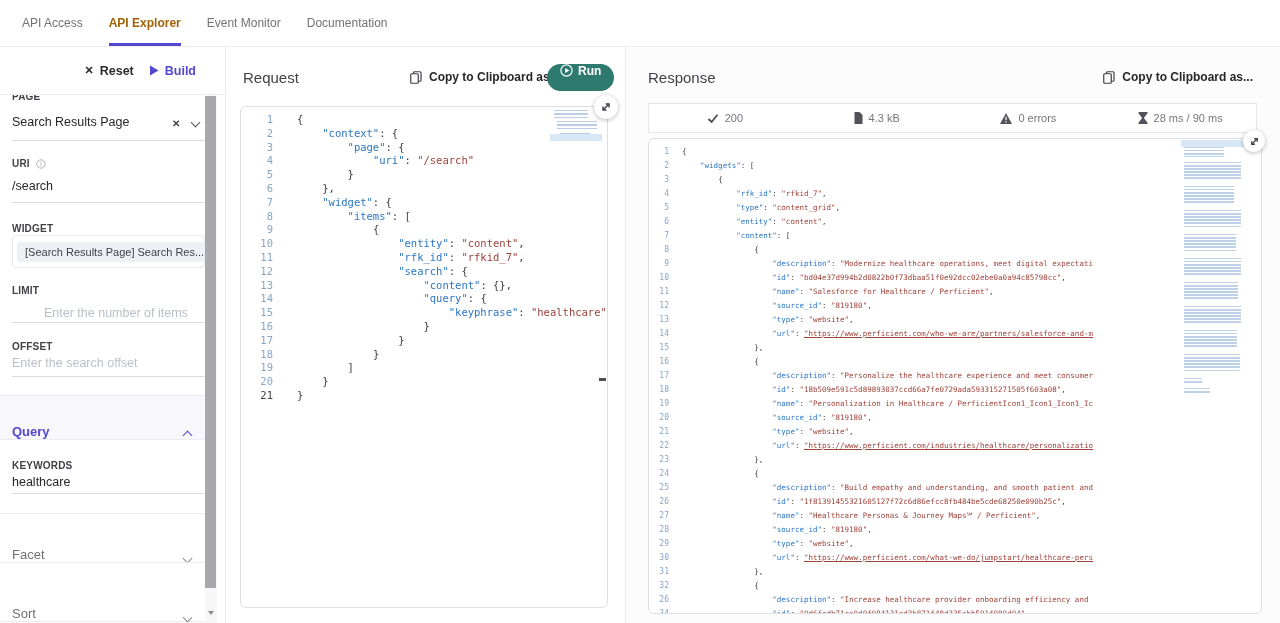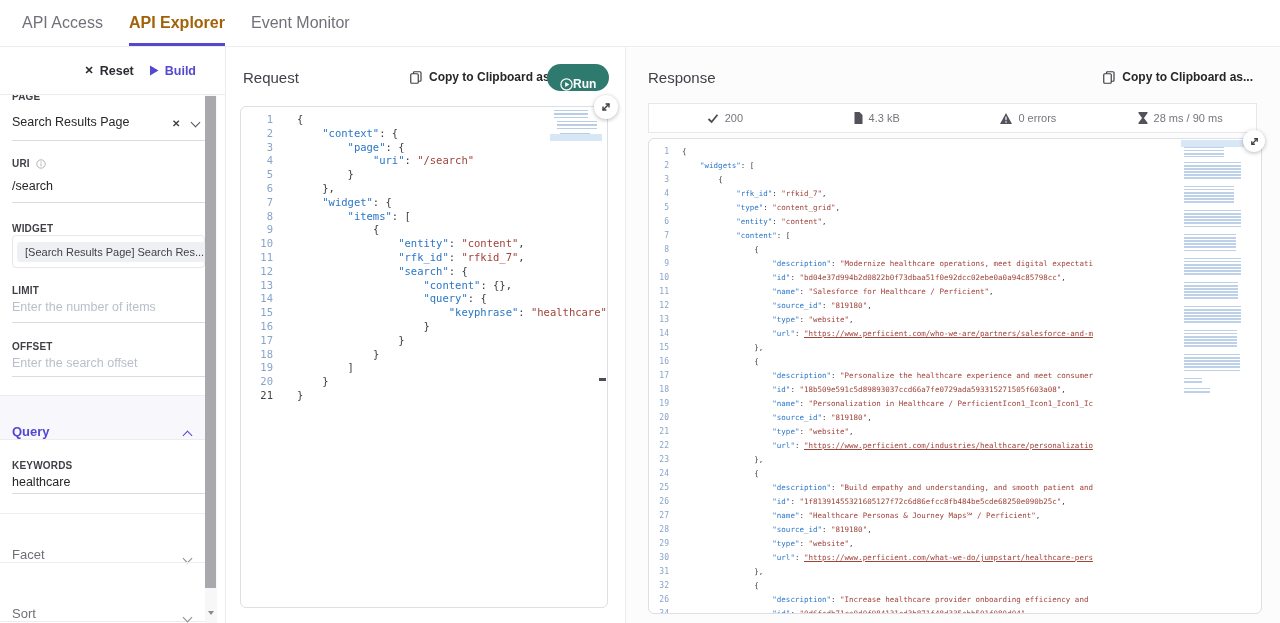--- a/index.html
+++ b/index.html
@@ -3,21 +3,21 @@
 <meta charset="utf-8">
 <style>
   *{box-sizing:border-box;margin:0;padding:0}
   html,body{background:#fff}
   .app{position:relative;width:1280px;height:623px;background:#fff;overflow:hidden;
        font-family:"Liberation Sans",sans-serif;color:#27272a}
 
   
   .topnav{position:absolute;left:0;top:0;width:1280px;height:47px;background:#fff;
           border-bottom:1px solid #ececec;display:flex;align-items:stretch;padding-left:22px;gap:26px}
-  .tab{display:flex;align-items:center;font-size:16px;color:#71717a;position:relative;cursor:pointer}
+  .tab{display:flex;align-items:center;font-size:12px;color:#71717a;position:relative;cursor:pointer}
   .tab.active{color:#a16207;font-weight:700}
   .tab.active::after{content:"";position:absolute;left:0;right:0;bottom:0;height:3px;background:#5348cf}
 
   .vline{position:absolute;top:47px;bottom:0;width:1px;background:#ececec}
   .resp-bg{position:absolute;left:626px;top:48px;right:0;bottom:0;background:#fcfcfc}
 
   
   .toolbar{position:absolute;left:0;top:47px;width:225px;height:48px;background:#fff;
            border-bottom:1px solid #ececec;display:flex;align-items:center;justify-content:flex-end;
            gap:15px;padding-right:29px}
@@ -45,21 +45,21 @@
   .sec.active .chev{color:#5348cf}
 
   .sbar{position:absolute;left:205px;top:95px;width:12px;height:528px;background:#f7f7f8}
   .sbar-thumb{position:absolute;left:0;top:1px;width:11px;height:492px;background:#a9a9ad}
   .sbar-arrow{position:absolute;left:3px;top:516px;width:0;height:0;border-left:3px solid transparent;
               border-right:3px solid transparent;border-top:4px solid #8a8a8a}
 
   
   .ptitle{position:absolute;font-size:15px;color:#414149}
   .copybtn{position:absolute;display:flex;align-items:center;gap:7px;font-size:12px;font-weight:700;color:#27272a;background:none;border:none;cursor:pointer}
-  .runbtn{position:absolute;left:547px;top:64px;height:27px;display:flex;align-items:flex-end;
+  .runbtn{position:absolute;left:547px;top:64px;height:27px;display:flex;align-items:flex-start;gap:5px;
           padding:0 13px;border:none;border-radius:14px;background:#2f7a6e;color:#fff;font-size:12px;font-weight:700;cursor:pointer}
 
   .statusbar{position:absolute;left:648px;top:103px;width:609px;height:30px;border:1px solid #e7e7ea;background:#fff;display:flex}
   .stat{flex:1;display:flex;align-items:center;justify-content:center;gap:6px;font-size:11px;color:#75757d}
 
   
   .editor{position:absolute;background:#fff;border:1px solid #dcdfe3;border-radius:6px;overflow:hidden}
   .gutter{position:absolute;top:6px;left:0;text-align:right;color:#87a5c9;font-family:"DejaVu Sans Mono",monospace}
   .gutter .ln.active{color:#3f3f46}
   .code{position:absolute;top:6px;overflow:hidden;cursor:text}
@@ -94,20 +94,23 @@
   <nav class="topnav">
     <div class="tab">
         <span>API Access</span>
       </div>
     <div class="tab active">
         <span>API Explorer</span>
       </div>
     <div class="tab">
         <span>Event Monitor</span>
       </div>
+    <div class="tab">
+        <span>Documentation</span>
+      </div>
   </nav>
 
   <div class="resp-bg"></div>
   <div class="vline" style="left:225px"></div>
   <div class="vline" style="left:625px"></div>
 
   <div class="toolbar">
     <button class="tbtn reset">
       <span class="x-glyph">✕</span>
       <span>Reset</span>
@@ -140,21 +143,21 @@
 
     <div class="flabel" style="top:128px">WIDGET</div>
     <div class="widget-box" style="top:140px">
       <span class="chip">
         <span>[Search Results Page] Search Res...</span>
 
       </span>
     </div>
 
     <div class="flabel" style="top:190px">LIMIT</div>
-    <input class="finput" style="top: 205px;" placeholder="Enter the number of items">
+    <input class="finput" style="top: 211px; margin-left: 32px;" placeholder="Enter the number of items">
     <div class="hr" style="top:227px"></div>
 
     <div class="flabel" style="top:246px">OFFSET</div>
     <input class="finput" style="top: 261px;" placeholder="Enter the search offset">
     <div class="hr" style="top:281px"></div>
 
     <div class="sec active" style="top:300px;height:45px">
       <span>Query</span>
       <span class="chev up"></span>
     </div>

